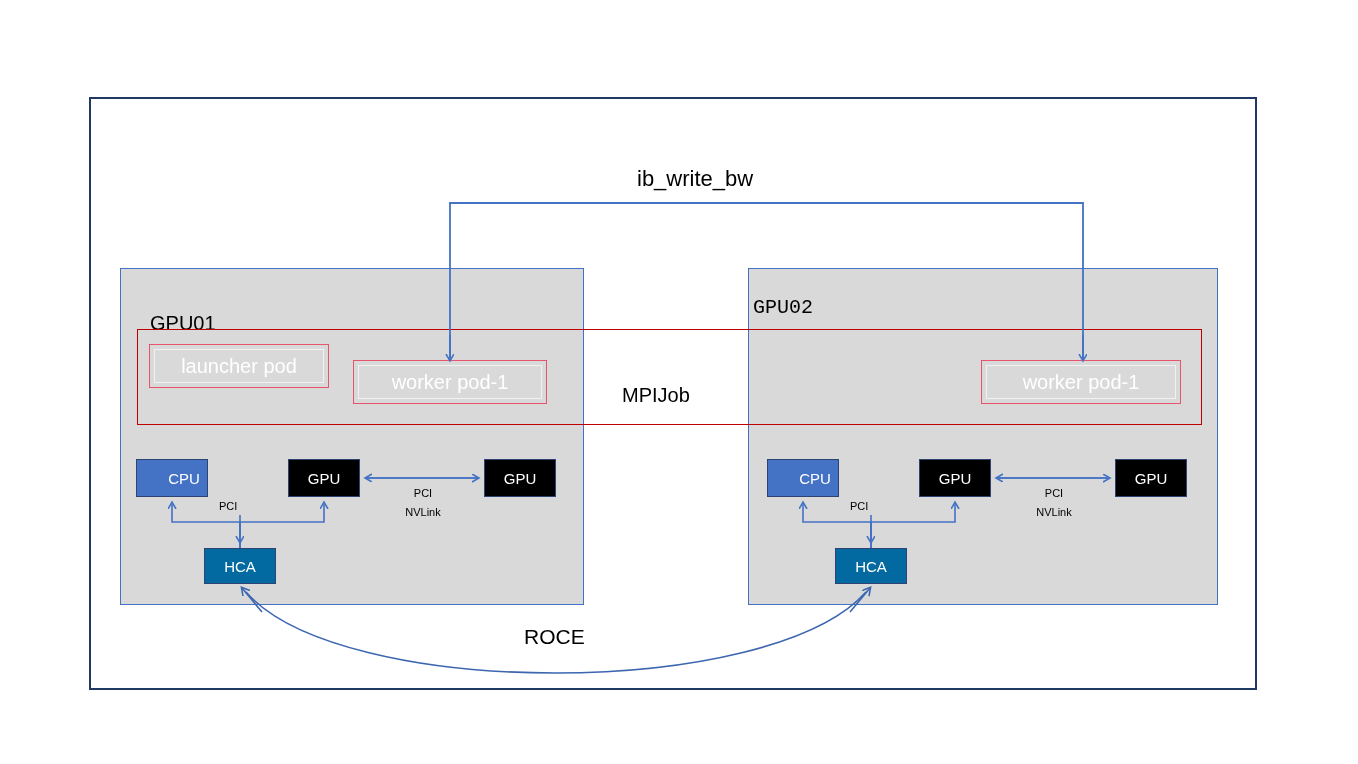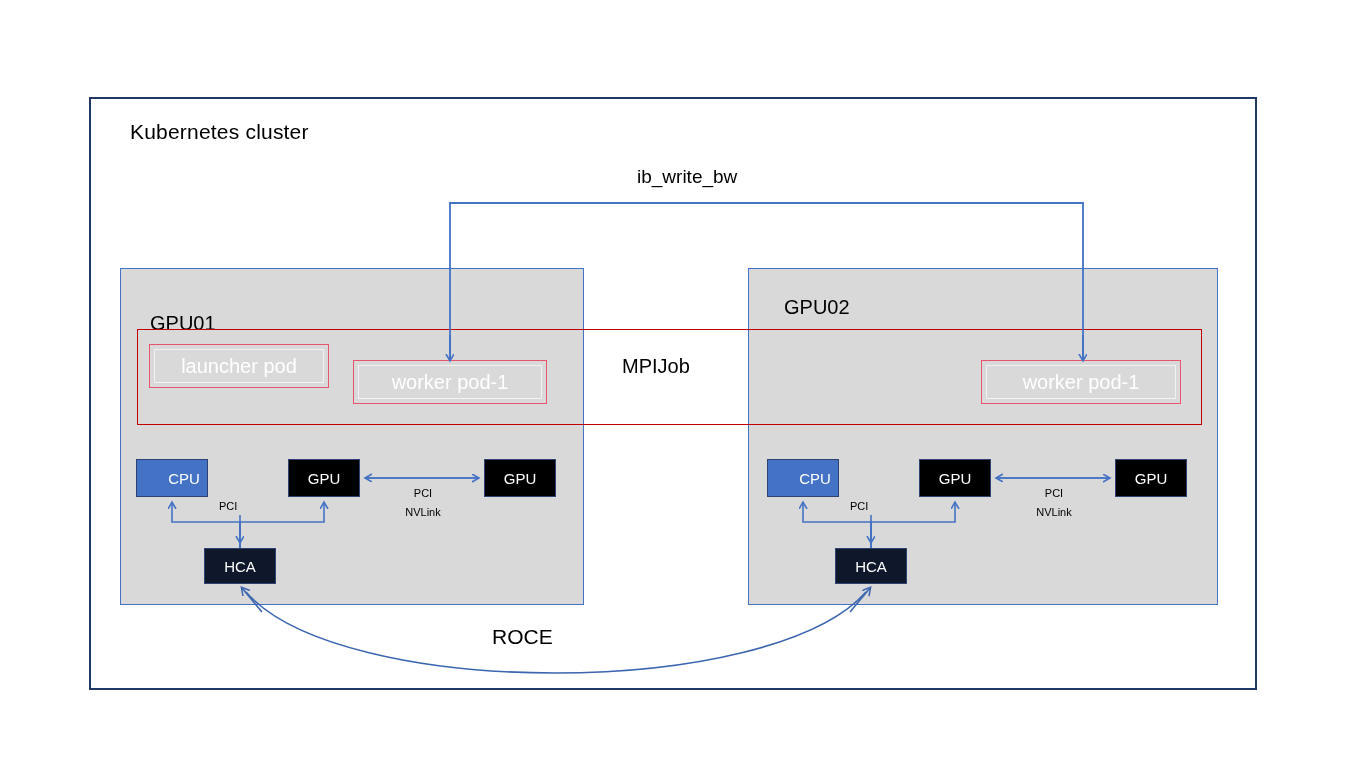--- a/index.html
+++ b/index.html
@@ -18,29 +18,29 @@
   }
 
   
   .node-panel{
     background:#D9D9D9;border:1.5px solid #4472C4;box-sizing:border-box;
   }
   #panel-gpu01{left:120px;top:268px;width:464px;height:337px;}
   #panel-gpu02{left:748px;top:268px;width:470px;height:337px;}
   .node-title{font-size:20px;color:#000;white-space:nowrap;}
   #title-gpu01{left:150px;top:296px;margin-top:16px;}
-  #title-gpu02{left:784px;top:296px;}
+  #title-gpu02{left:753px;top:296px;font-family:Liberation Mono, monospace;}
 
   
   #mpijob-box{
     left:137px;top:329px;width:1065px;height:96px;
     border:1.6px solid #C00000;background:transparent;box-sizing:border-box;
   }
   #mpijob-label{
-    left:622px;top:355px;font-size:20px;color:#000;white-space:nowrap;
+    left:622px;top:384px;font-size:20px;color:#000;white-space:nowrap;
   }
   
   #gap-white{left:585px;top:269px;width:163px;height:335px;background:#ffffff;}
 
   
   .pod{
     border:1.4px solid #E8546B;box-sizing:border-box;
     display:flex;align-items:center;justify-content:center;
     background:transparent;
   }
@@ -55,51 +55,50 @@
   #pod-worker-2{left:981px;top:360px;width:200px;height:44px;}
 
   
   .chip{
     display:flex;align-items:center;justify-content:center;
     font-size:15px;color:#ffffff;box-sizing:border-box;
     border:1.5px solid #2E4372;
   }
   .chip.cpu{background:#4472C4;padding-left:24px;}
   .chip.gpu{background:#000000;}
-  .chip.hca{background:#0f172a;}
+  .chip.hca{background:#0369a1;}
 
   
   #g1-cpu{left:136px;top:459px;width:72px;height:38px;}
   #g1-gpu-a{left:288px;top:459px;width:72px;height:38px;}
   #g1-gpu-b{left:484px;top:459px;width:72px;height:38px;}
   #g1-hca{left:204px;top:548px;width:72px;height:36px;}
   
   #g2-cpu{left:767px;top:459px;width:72px;height:38px;}
   #g2-gpu-a{left:919px;top:459px;width:72px;height:38px;}
   #g2-gpu-b{left:1115px;top:459px;width:72px;height:38px;}
   #g2-hca{left:835px;top:548px;width:72px;height:36px;}
 
   
   .conn-label{font-size:11px;color:#000;white-space:nowrap;text-align:center;}
 
   
-  .link-label{font-size:19px;color:#000;white-space:nowrap;}
+  .link-label{font-size:22px;color:#000;white-space:nowrap;}
   #lbl-ibwrite{left:637px;top:166px;}
   #lbl-mpirun{left:600px;top:218px;}
-  #lbl-roce{left:492px;top:625px;font-size:21px;}
+  #lbl-roce{left:524px;top:625px;font-size:21px;}
 
   svg.overlay{position:absolute;left:0;top:0;width:1358px;height:764px;pointer-events:none;}
 </style>
 </head>
 <body>
 
 <div id="stage">
 
   <div class="abs" id="cluster-frame"></div>
-  <div class="abs" id="cluster-title">Kubernetes cluster</div>
 
   <div class="abs node-panel" id="panel-gpu01"></div>
   <div class="abs node-panel" id="panel-gpu02"></div>
   <div class="abs" id="gap-white"></div>
 
   <div class="abs node-title" id="title-gpu01">GPU01</div>
   <div class="abs node-title" id="title-gpu02">GPU02</div>
 
   <div class="abs" id="mpijob-box"></div>
   <div class="abs" id="mpijob-label">MPIJob</div>

